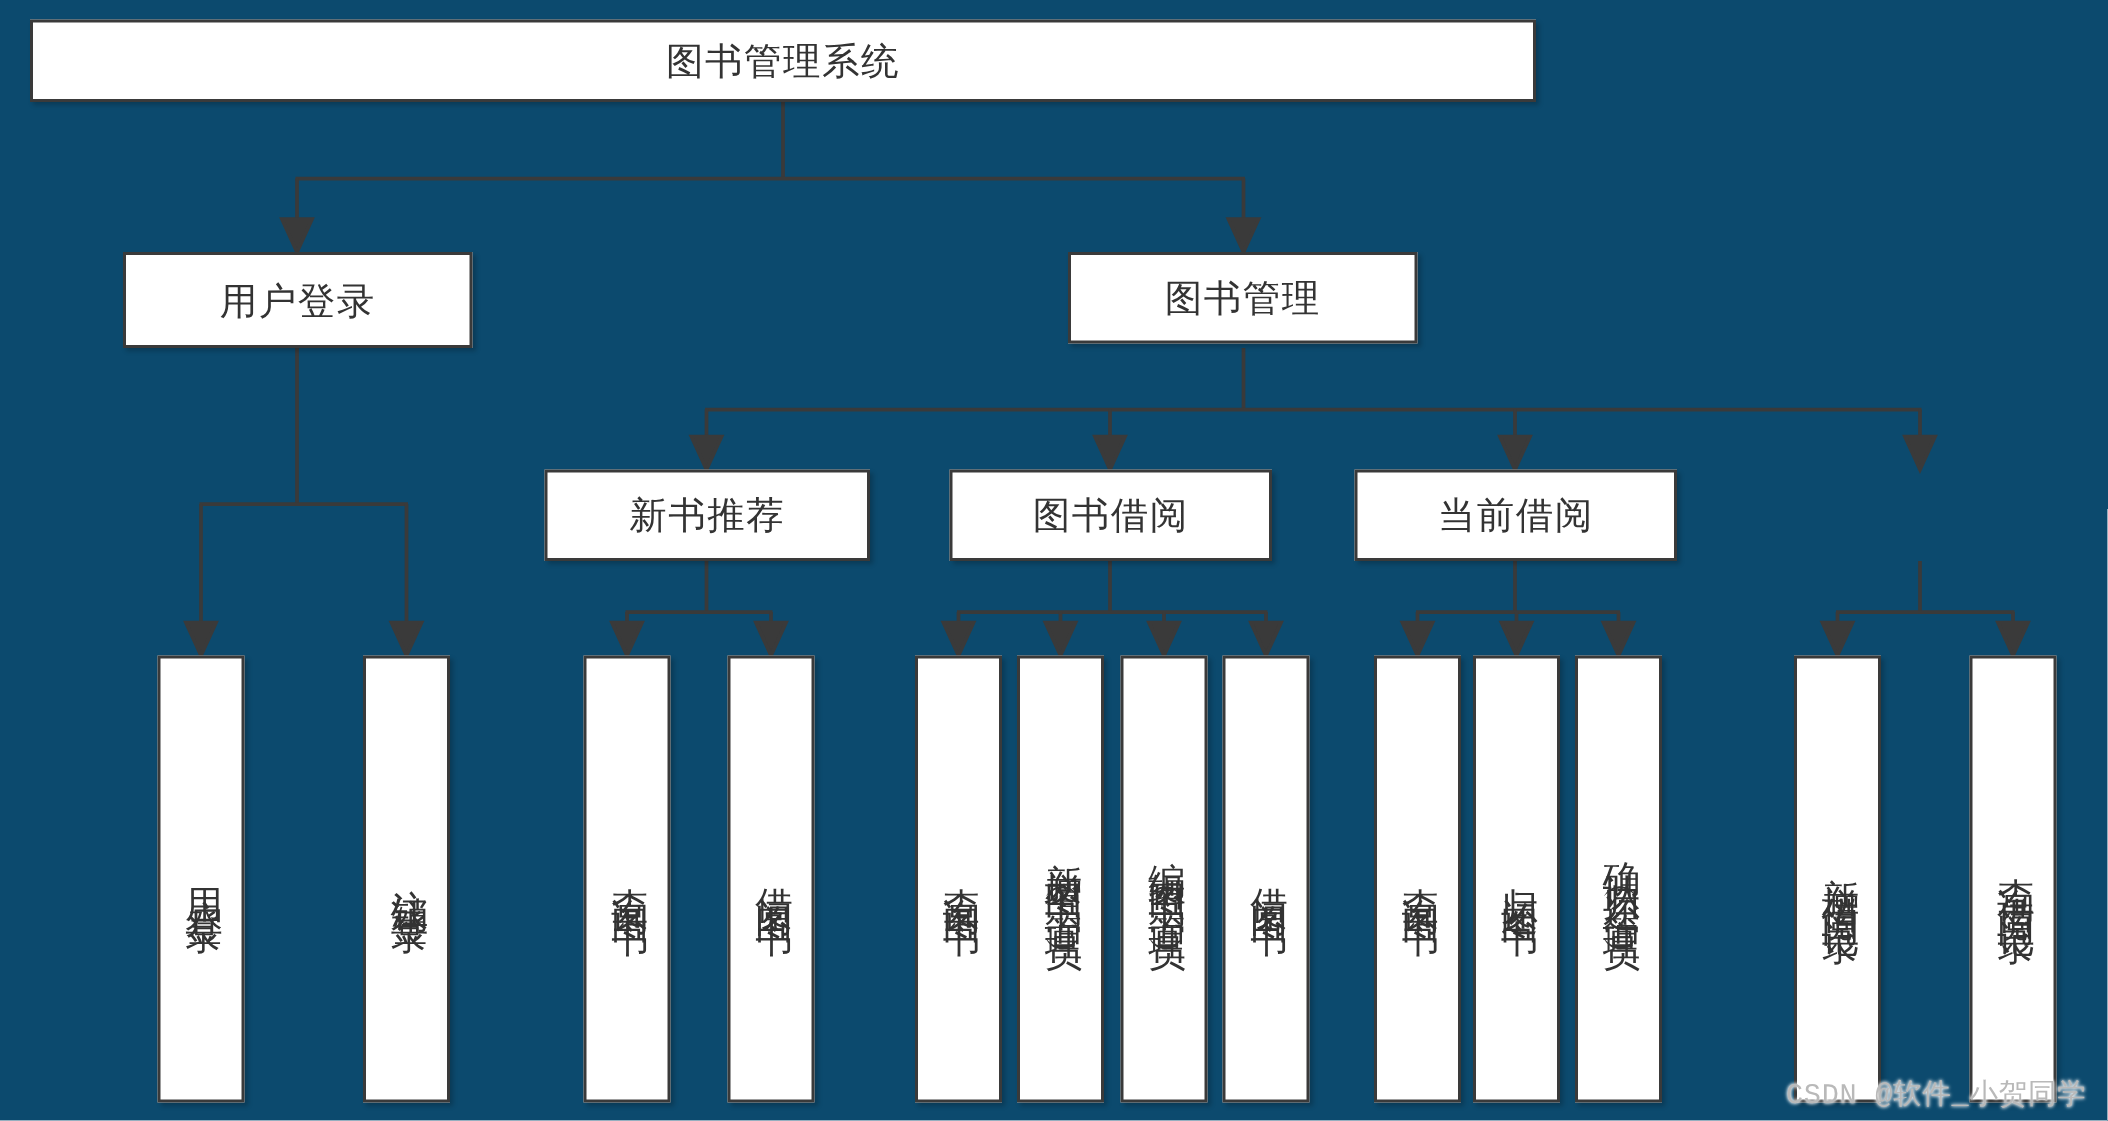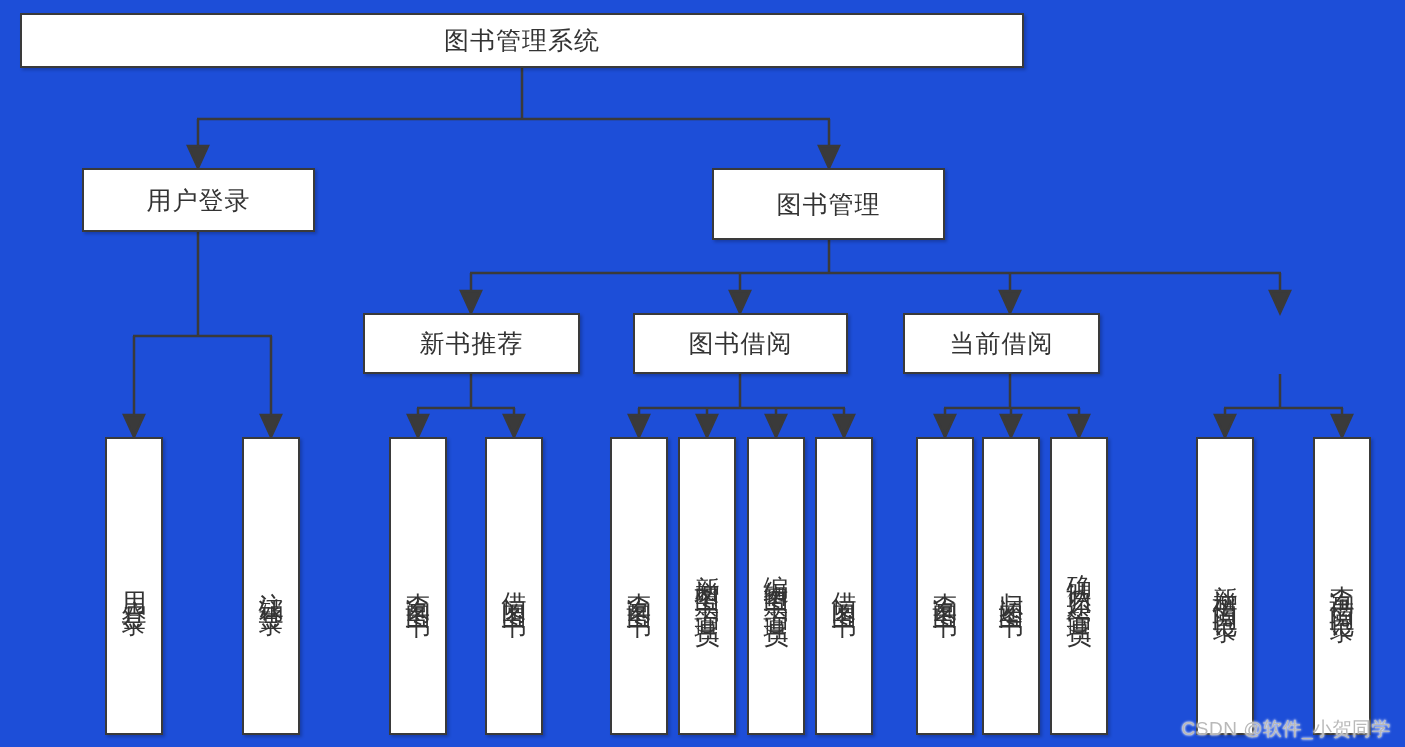--- a/index.html
+++ b/index.html
@@ -1,21 +1,21 @@
 <!DOCTYPE html>
 <html><head>
 <meta charset="utf-8">
 <style>
   html, body { margin: 0; padding: 0; background: #ffffff; }
   .stage {
     position: relative;
     width: 1405px;
     height: 747px;
-    background: #1d4ed8;
-    font-family: Liberation Sans, sans-serif;
+    background: #0c4a6e;
+    font-family: Liberation Mono, monospace;
     color: #333333;
     overflow: hidden;
   }
   .wires {
     position: absolute;
     left: 0; top: 0;
     z-index: 0;
   }
   .box {
     position: absolute;
@@ -134,25 +134,25 @@
         <polygon points="1215,415 1235,415 1225,437"></polygon>
         <line x1="1342" y1="408" x2="1342" y2="422"></line>
         <polygon points="1332,415 1352,415 1342,437"></polygon>
       </g>
     </g>
   </svg>
 
   <div class="box h" style="left:20px; top:13px; width:1004px; height:55px">图书管理系统</div>
 
   <div class="box h" style="left:82px; top:168px; width:233px; height:64px">用户登录</div>
-  <div class="box h" style="left:712px; top:168px; width:233px; height:72px">图书管理</div>
+  <div class="box h" style="left:712px; top:168px; width:233px; height:61px">图书管理</div>
 
   <div class="box h" style="left:363px; top:313px; width:217px; height:61px">新书推荐</div>
   <div class="box h" style="left:633px; top:313px; width:215px; height:61px">图书借阅</div>
-  <div class="box h" style="left:903px; top:313px; width:197px; height:61px">当前借阅</div>
+  <div class="box h" style="left:903px; top:313px; width:215px; height:61px">当前借阅</div>
 
   <div class="box v" style="left:105px">
     <span class="vtext">用户登录</span>
   </div>
   <div class="box v" style="left:242px">
     <span class="vtext">注销登录</span>
   </div>
 
   <div class="box v" style="left:389px">
     <span class="vtext">查询图书</span>

